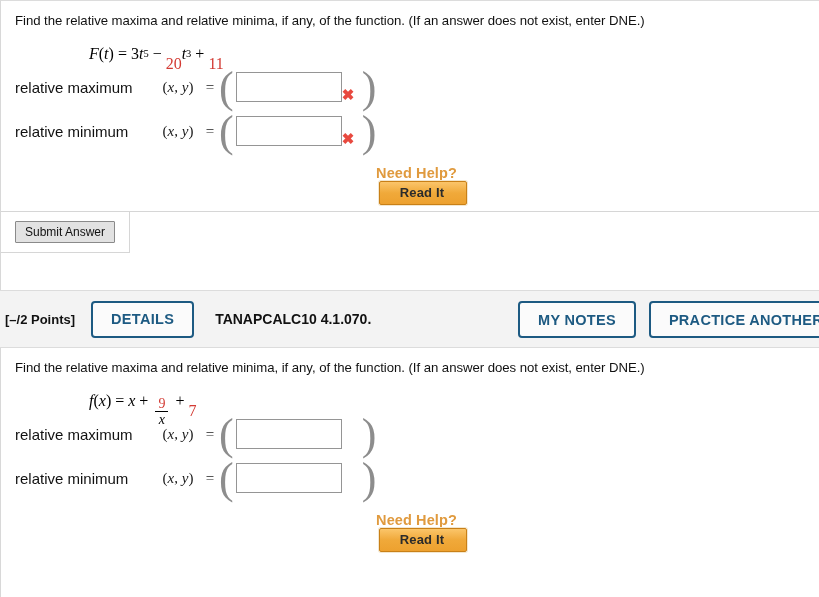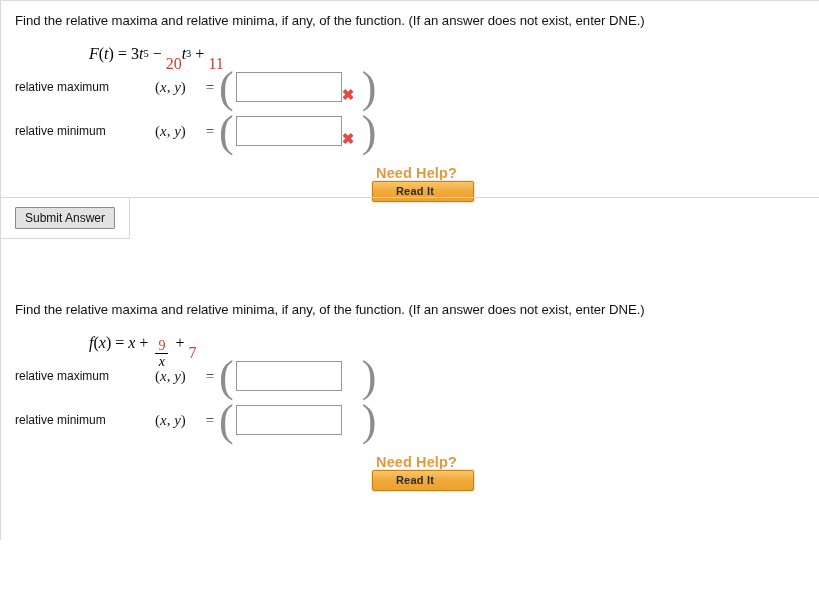--- a/index.html
+++ b/index.html
@@ -97,28 +97,28 @@
 
   
   .answer-row {
     display: flex;
     align-items: center;
     height: 44px;
     padding-left: 14px;
   }
   .ans-label {
     width: 140px;
-    font-size: 12px;
+    font-size: 15px;
     color: #111;
   }
   .ans-xy {
     font-family: "Liberation Serif", serif;
     font-size: 15px;
     width: 46px;
-    text-align: left;
+    text-align: center;
   }
   .ans-xy .it { font-style: italic; }
   .ans-eq {
     font-family: "Liberation Serif", serif;
     font-size: 15px;
     width: 18px;
     text-align: center;
   }
   .paren {
     font-family: "Liberation Serif", serif;
@@ -167,36 +167,37 @@
   }
   .needhelp-label {
     color: #e09a3e;
     font-weight: bold;
     font-size: 14.5px;
     margin-right: 13px;
     letter-spacing: 0.1px;
   }
   .readit {
     display: inline-block;
-    padding: 3px 16px 4px 0;
+    padding: 3px 2px 4px 0;
     width: 84px;
     text-align: center;
-    font-size: 11px;
+    font-size: 13px;
     font-weight: bold;
     color: #2b2b2b;
     background: linear-gradient(180deg, #fbc56a 0%, #f0a93a 50%, #eda12f 100%);
     border: 1px solid #c98017;
     border-radius: 2px;
     box-shadow: 0 0 0 1px #f3e7cf;
     cursor: pointer;
     letter-spacing: 0.2px;
   }
 
   
   .submit-wrap {
+    margin-top: 14px;
     height: 42px;
     position: relative;
   }
   .submit-cell {
     position: absolute;
     left: 0;
     top: 0;
     width: 129px;
     height: 42px;
     border: 1px solid #d6d6d6;
@@ -330,20 +331,29 @@
     </div>
 
     <div class="submit-wrap">
       <div class="submit-cell">
         <button class="submit-btn">Submit Answer</button>
       </div>
       <div class="submit-rest"></div>
     </div>
   </div>
 
+  <div class="pointsbar">
+    <span class="points-label">[–/2 Points]</span>
+    <span class="pill">DETAILS</span>
+    <span class="assignment-code">TANAPCALC10 4.1.070.</span>
+    <span class="pointsbar-right">
+      <span class="pill">MY NOTES</span>
+      <span class="pill">PRACTICE ANOTHER</span>
+    </span>
+  </div>
 
   <div class="problem second">
 
     <div class="prompt">Find the relative maxima and relative minima, if any, of the function. (If an answer does not exist, enter DNE.)</div>
 
     <div class="formula">
       <span class="it">f</span>
       <span>(</span>
         <span class="it">x</span>
         <span>)</span>

